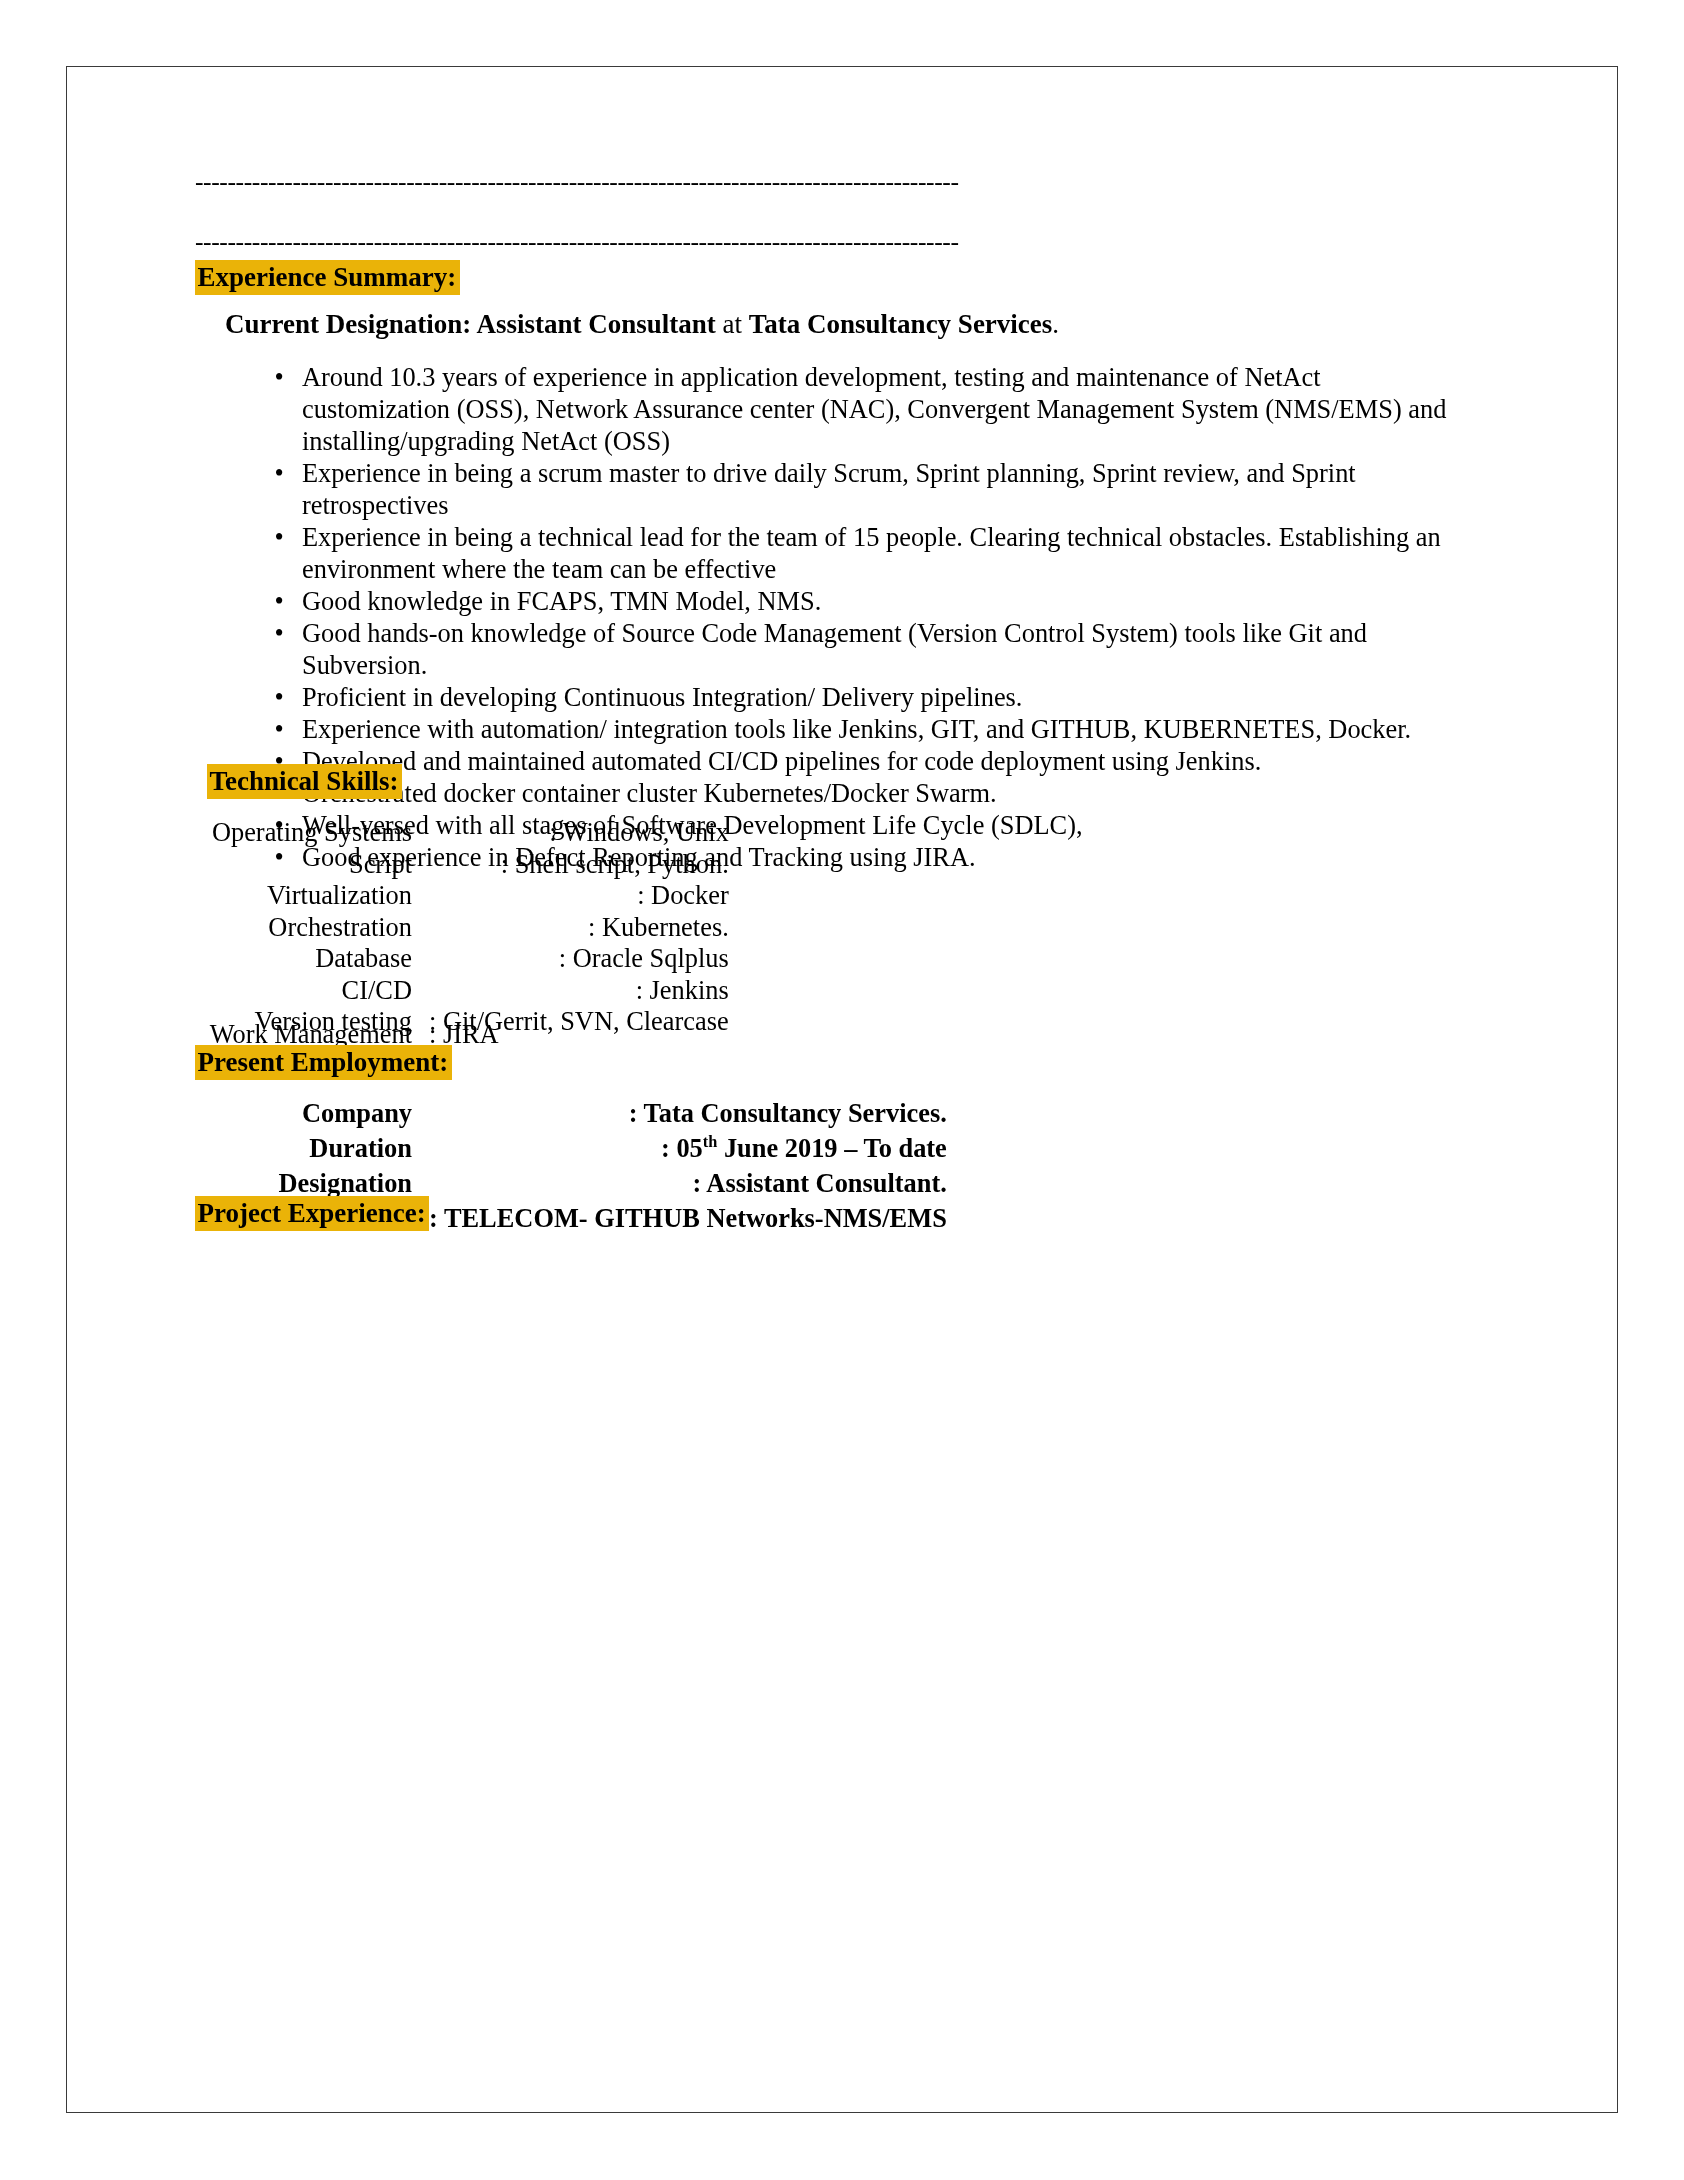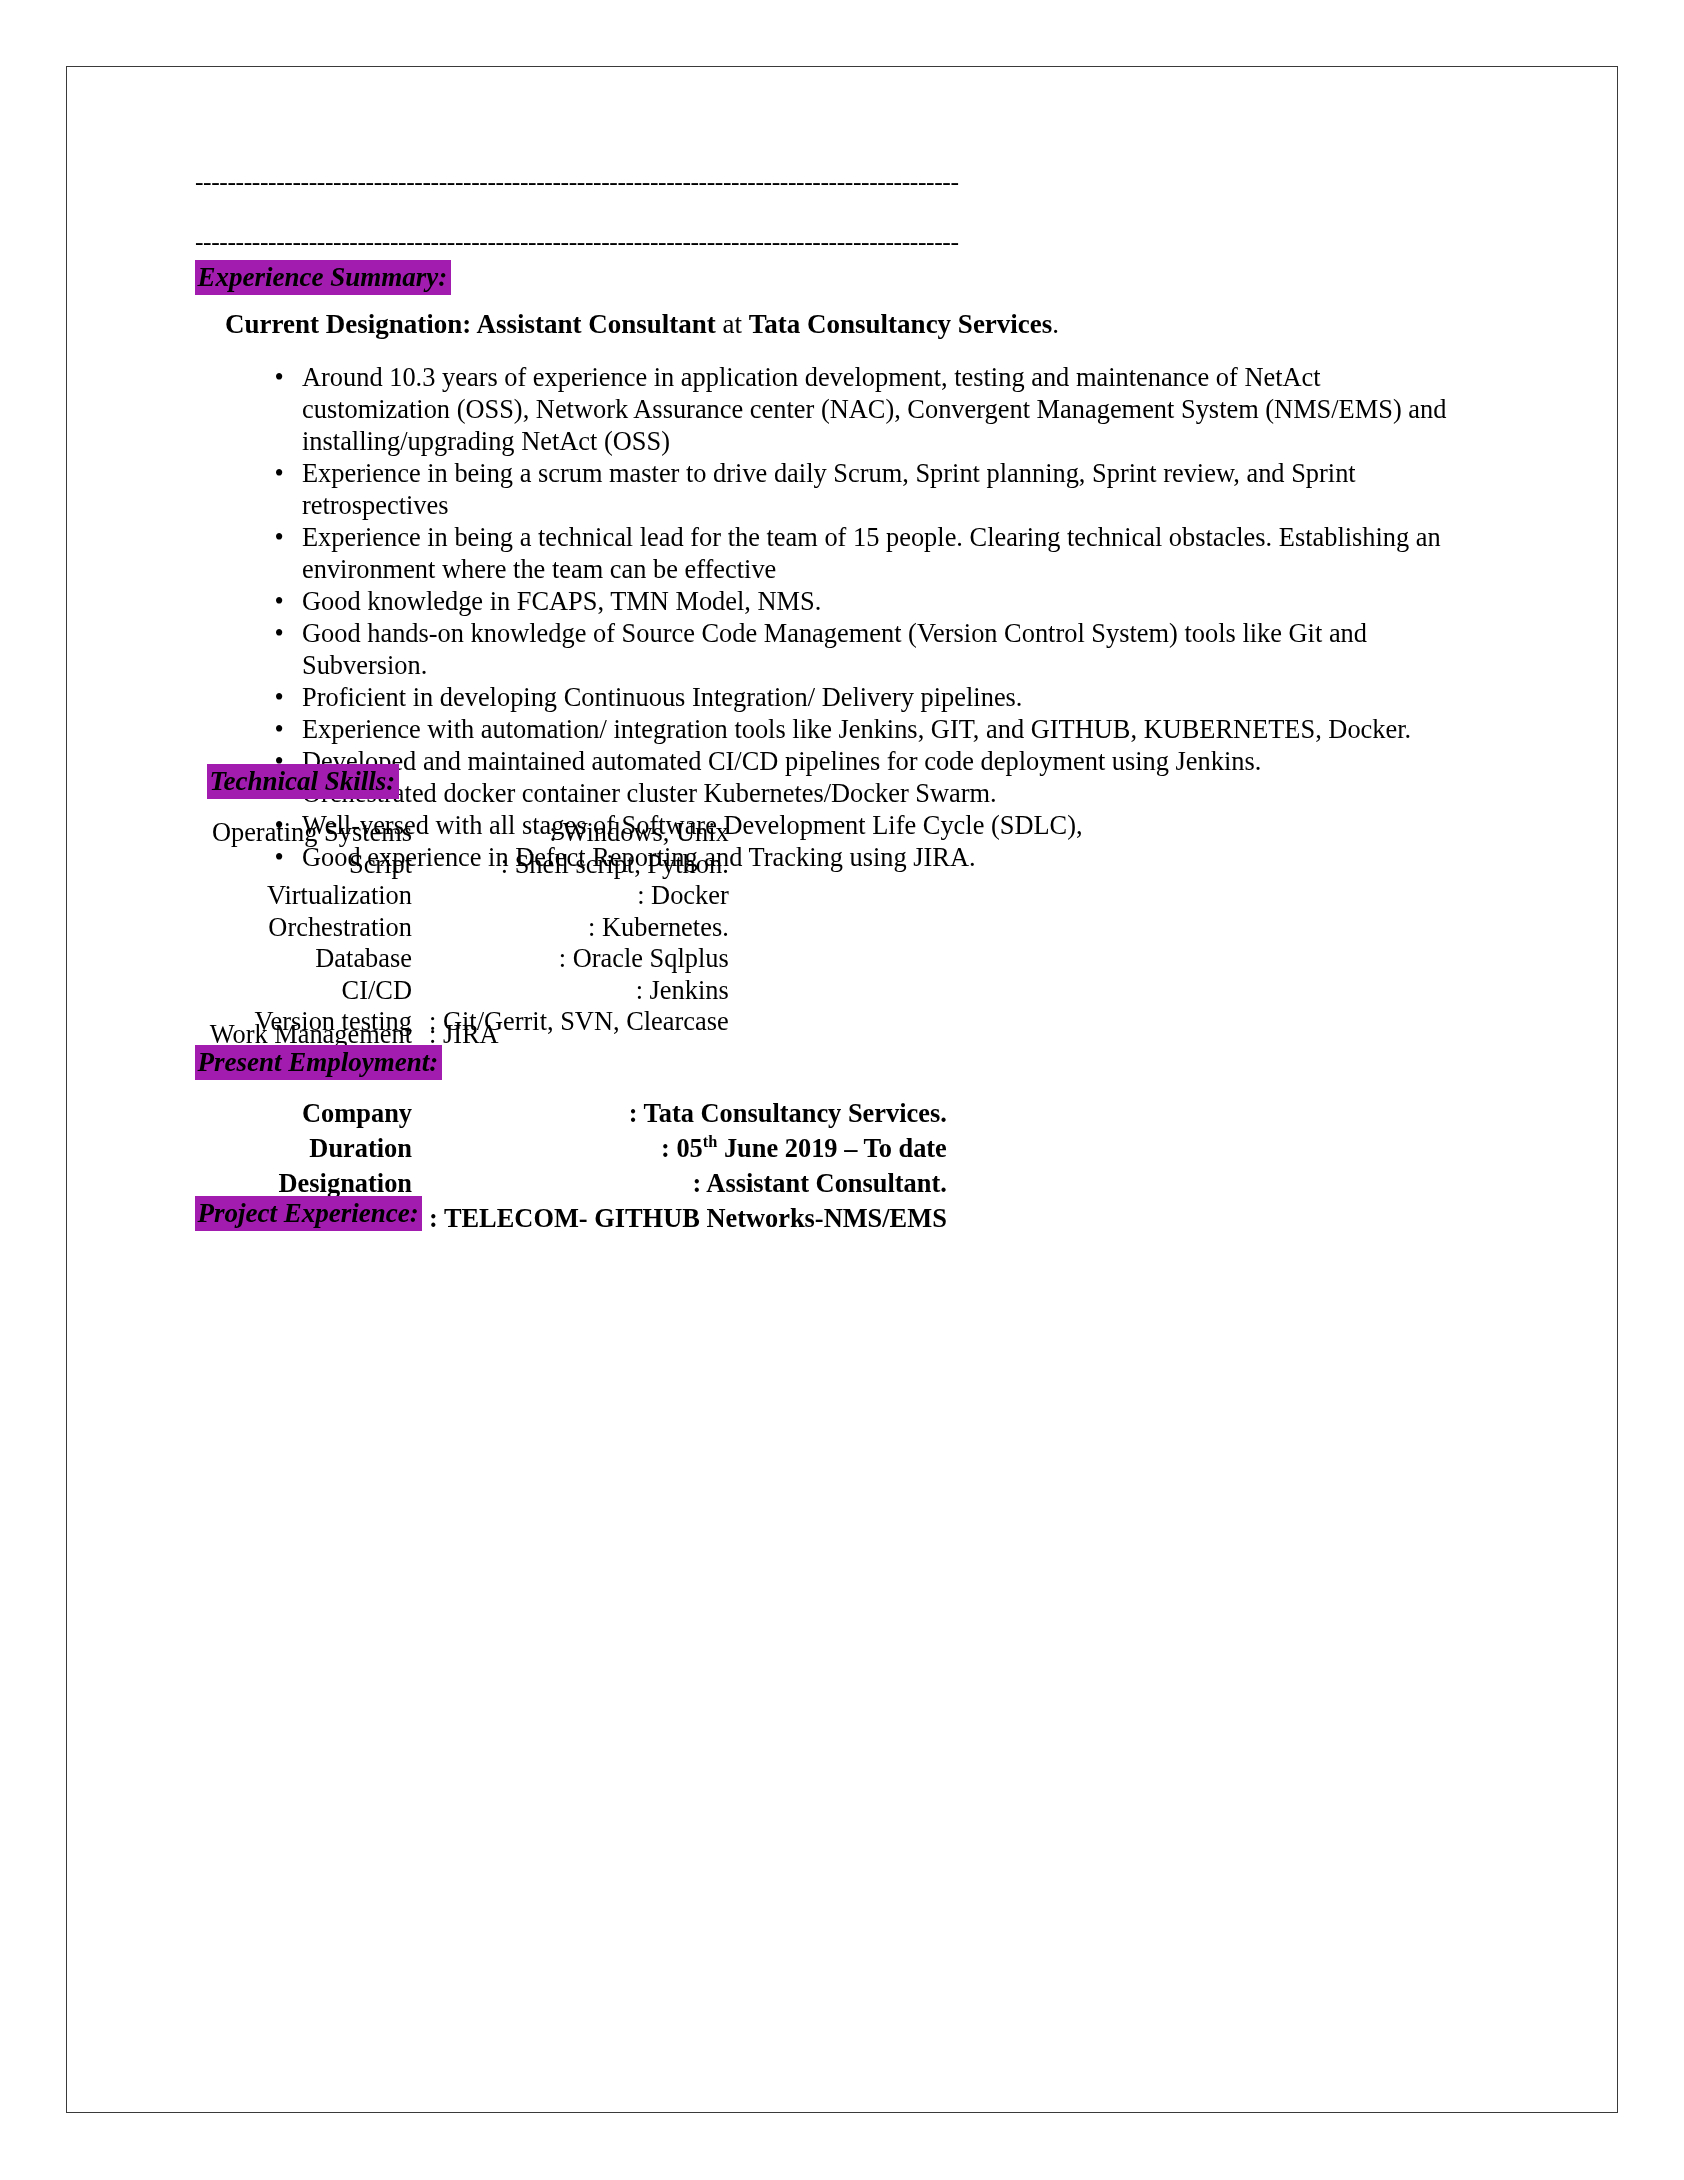--- a/index.html
+++ b/index.html
@@ -50,23 +50,22 @@
 
   
   .section-heading {
     position: absolute;
     font-weight: bold;
     font-size: 27px;
     line-height: 34px;
     white-space: nowrap;
   }
   .section-heading .hl {
-    background: #a21caf;
+    background: #eab308;
     padding: 1.7px 3.4px 3.4px 2.6px;
-    font-style: italic;
   }
 
   .h-experience   { left: 0px; top: 193px; }
   .h-technical    { left: 12px; top: 697px; }
   .h-present      { left: 0px; top: 978px; }
   .h-project      { left: 0px; top: 1129px; }
 
   
   .designation {
     position: absolute;

